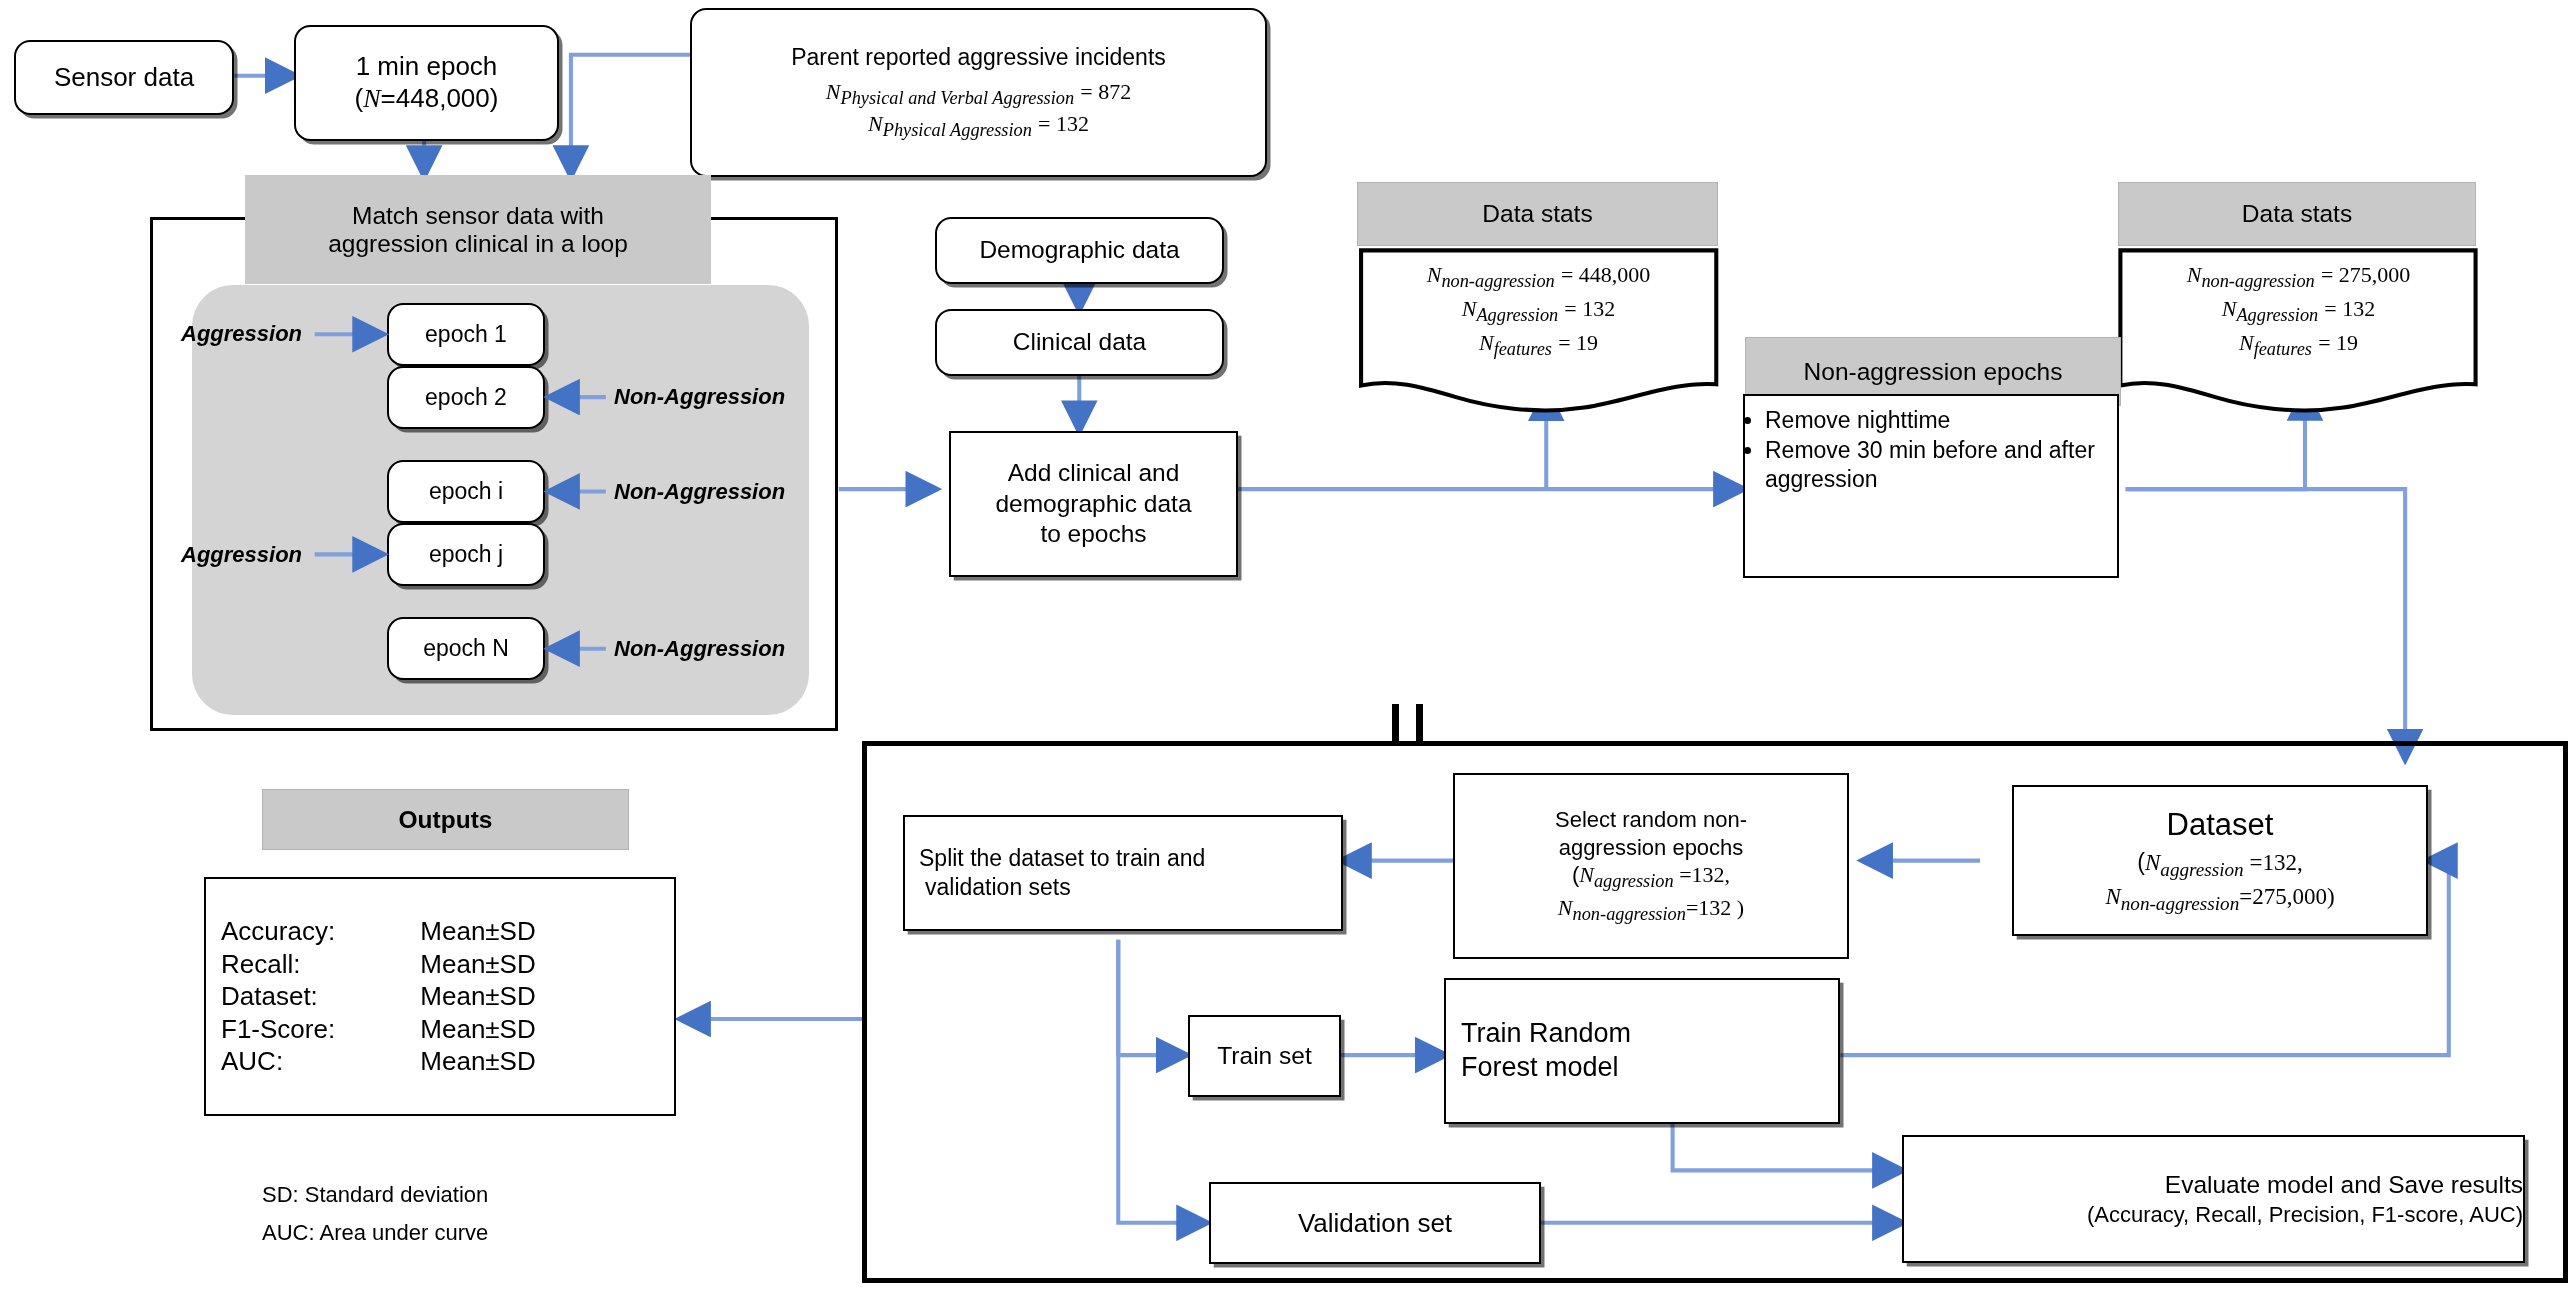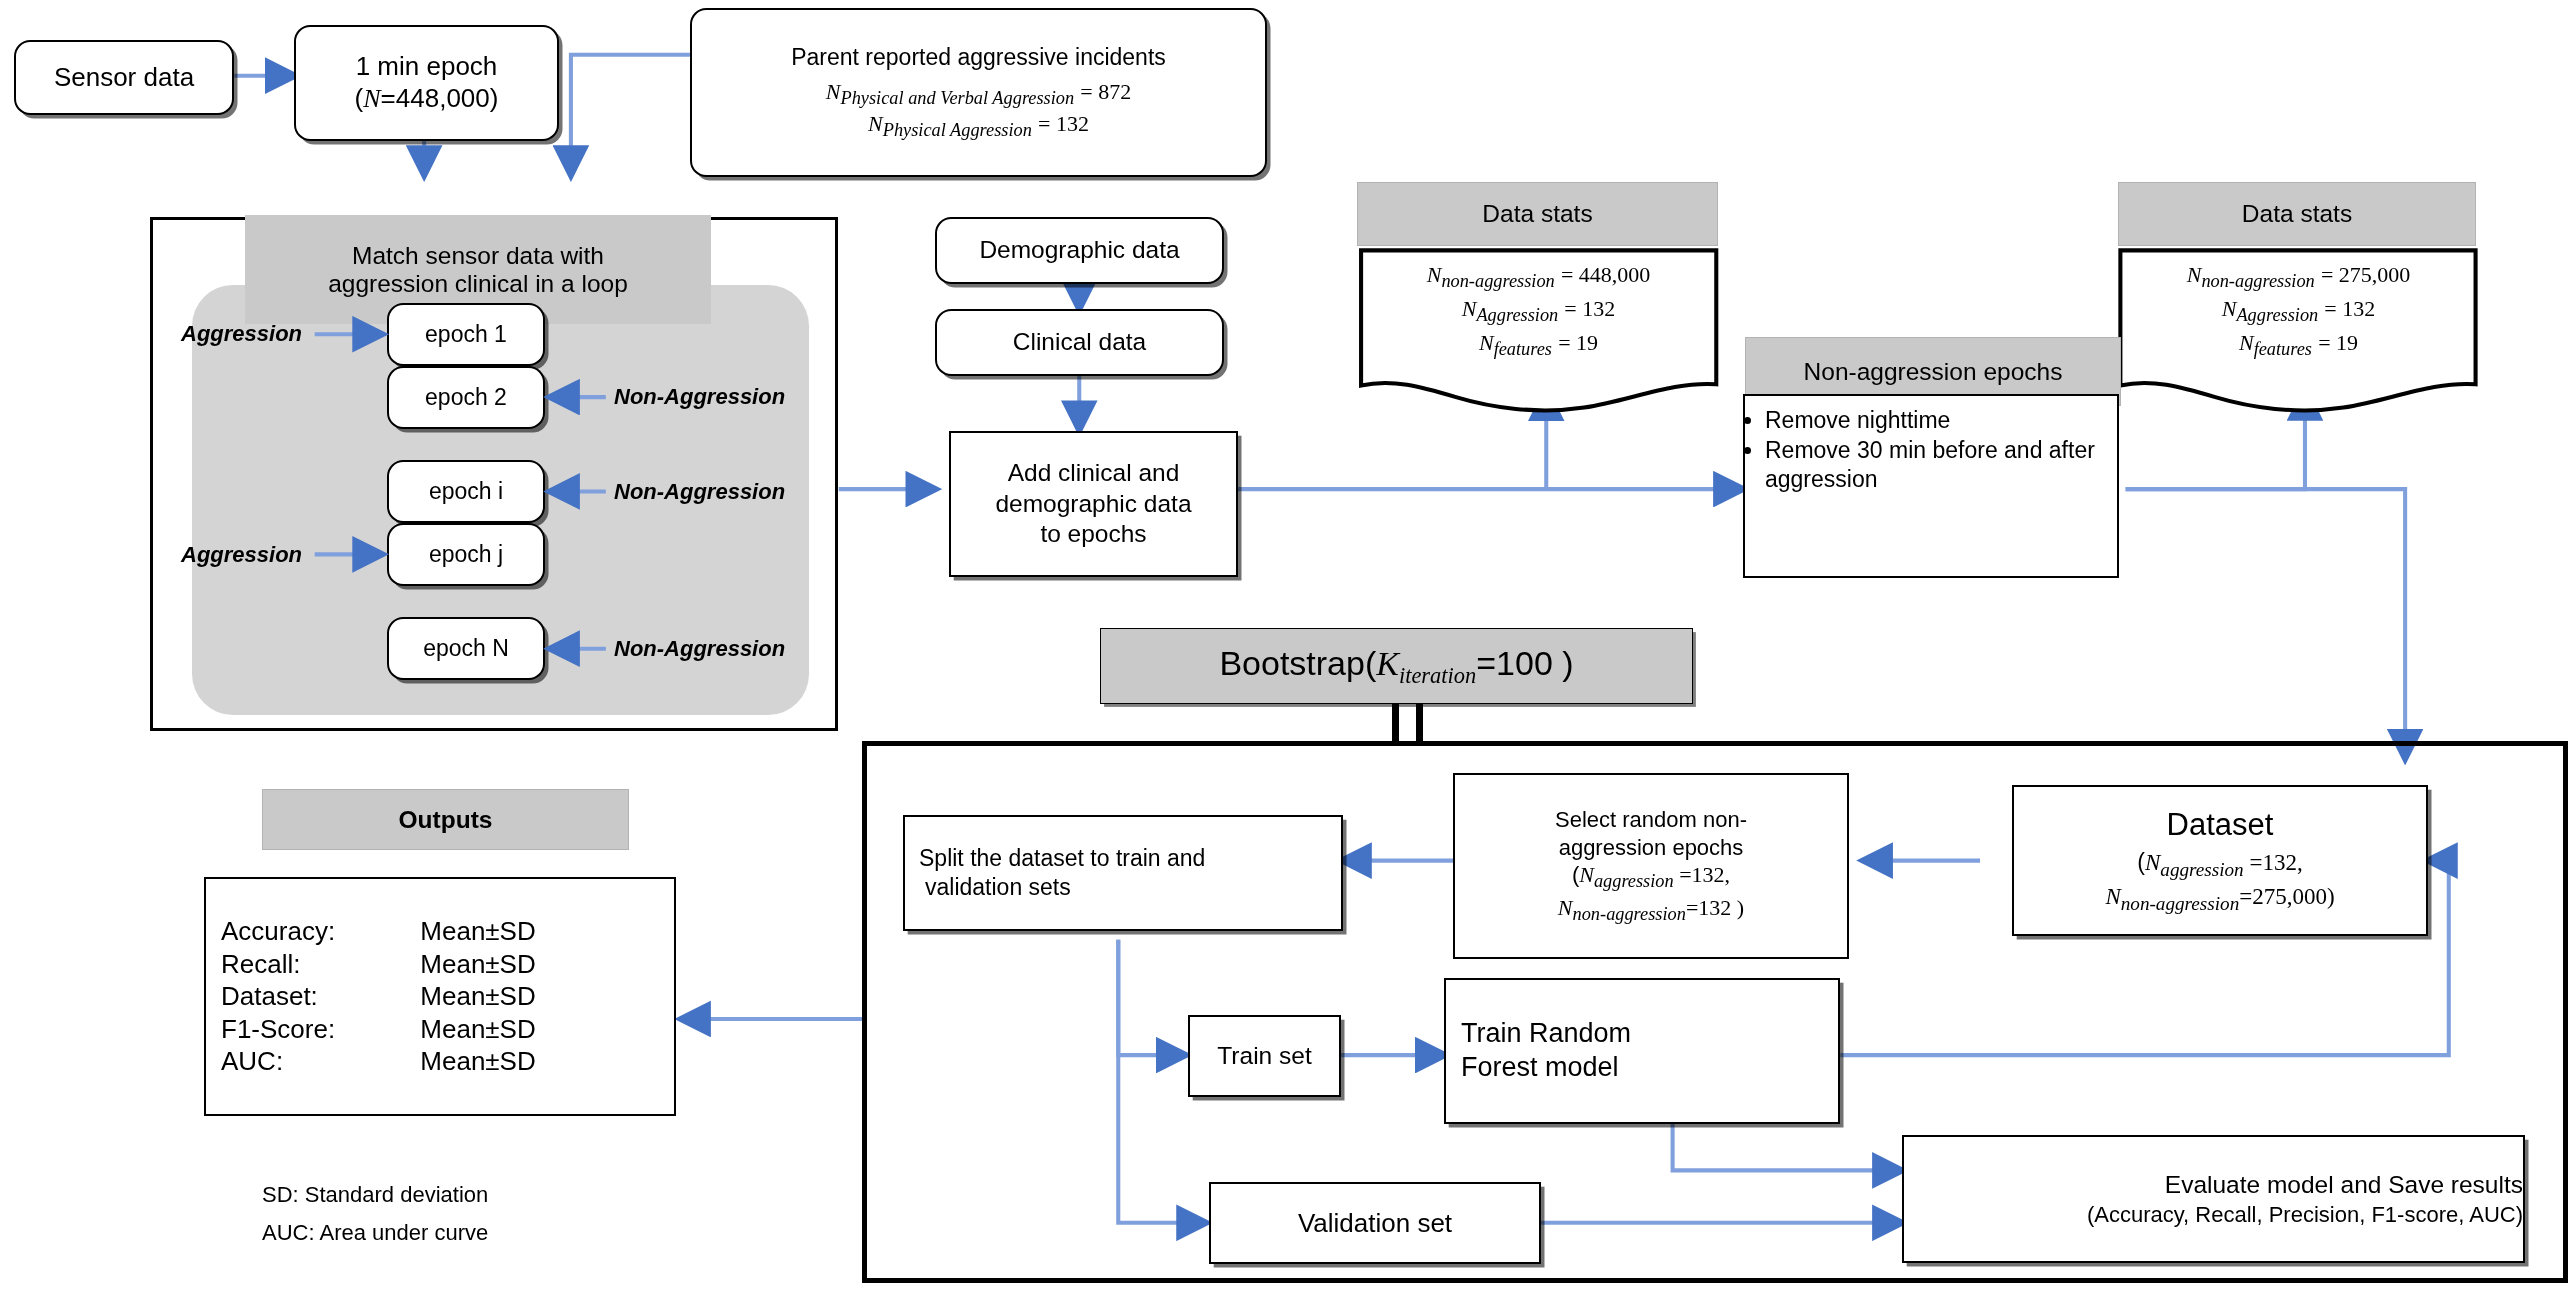--- a/index.html
+++ b/index.html
@@ -129,21 +129,21 @@
     <div style="font-size:22px;">
       <span class="m">N</span><sub class="m">Physical Aggression</sub>
       <span class="num">= 132</span>
     </div>
   </div>
 
   <div class="outerloop" style="left:150px;top:217px;width:688px;height:514px;"></div>
 
   <div class="innerloop" style="left:192px;top:285px;width:617px;height:430px;"></div>
 
-  <div class="grayband" style="left:245px;top:175px;width:466px;height:109px;font-size:24.5px;flex-direction:column;margin-top:40px;">
+  <div class="grayband" style="left:245px;top:175px;width:466px;height:109px;font-size:24.5px;flex-direction:column;">
     <span>Match sensor data with</span>
     <span>aggression clinical in a loop</span>
   </div>
 
   <div class="node round shadow" style="left:387px;top:303px;width:158px;height:63px;font-size:23px;">
     <span>epoch 1</span>
   </div>
   <div class="node round shadow" style="left:387px;top:366px;width:158px;height:63px;font-size:23px;">
     <span>epoch 2</span>
   </div>
@@ -232,25 +232,20 @@
     <div>
       <span class="m">N</span><sub class="m">Aggression</sub>
       <span class="num">= 132</span>
     </div>
     <div>
       <span class="m">N</span><sub class="m">features</sub>
       <span class="num">= 19</span>
     </div>
   </div>
 
-  <div class="grayband bordered" style="left:1100px;top:628px;width:593px;height:76px;font-size:34px;">
-    <span>
-      <span>Bootstrap(</span><span class="mi">K</span><sub class="mi" style="font-size:0.66em;">iteration</sub><span>=100 )</span>
-    </span>
-  </div>
 
   <div style="position:absolute;left:1392px;top:704px;width:7px;height:41px;background:#000;z-index:2;"></div>
   <div style="position:absolute;left:1416px;top:704px;width:7px;height:41px;background:#000;z-index:2;"></div>
 
   <div class="thickbox" style="left:862px;top:741px;width:1706px;height:542px;"></div>
 
   <div class="node shadow" style="left:2012px;top:785px;width:416px;height:151px;font-size:23px;flex-direction:column;">
     <div style="font-size:31px;margin-bottom:3.5px;">Dataset</div>
     <div>
       <span>(</span><span class="m">N</span><sub class="m">aggression</sub><span class="num"> =132,</span>

